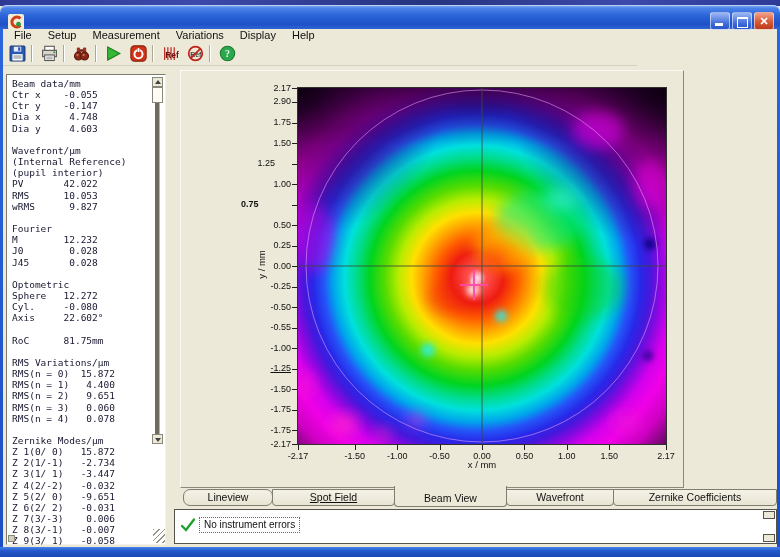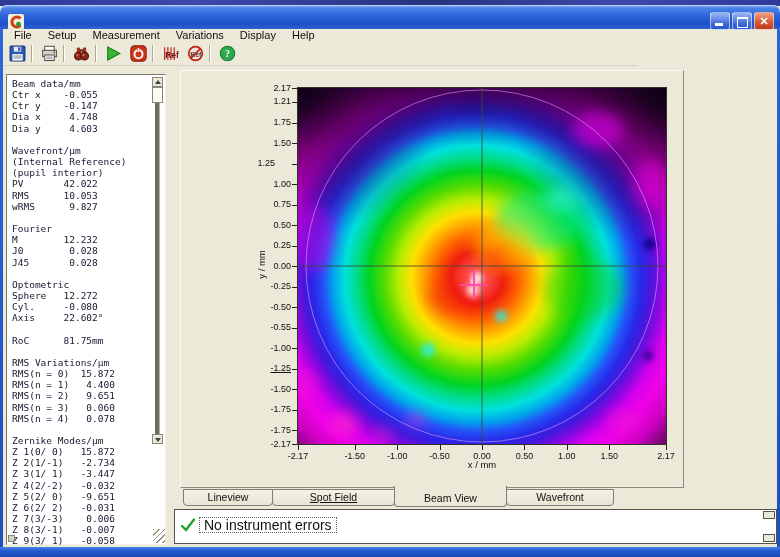--- a/index.html
+++ b/index.html
@@ -61,21 +61,21 @@
   
   .tabstrip{position:absolute;left:180px;top:486px;width:597px;height:22px;}
   .tab{position:absolute;box-sizing:border-box;background:linear-gradient(180deg,#f4f1e6,#e9e5d4);
     border:1px solid #7f7d6e;border-radius:0 0 4px 4px;top:3px;height:17px;
     font-size:10.5px;color:#101010;text-align:center;line-height:15px;}
   .tab.active{top:0;height:21px;background:#ece9d8;border-top:none;line-height:24px;z-index:3;}
   
   .statusbox{position:absolute;left:174px;top:509px;width:603px;height:35px;background:#fff;
     border:1px solid #55534a;box-sizing:border-box;}
   .check{position:absolute;left:5px;top:7px;width:16px;height:16px;}
-  .statustext{position:absolute;left:24px;top:7px;font-size:14px;line-height:14px;color:#101010;
+  .statustext{position:absolute;left:24px;top:7px;font-size:10px;line-height:14px;color:#101010;
     border:1px dotted #666;padding:0 4px;}
   .sb-stub{position:absolute;right:1px;width:12px;height:8px;background:#ece9d8;border:1px solid #55534a;box-sizing:border-box;}
   .sb-stub.top{top:1px;} .sb-stub.bot{bottom:1px;}
 </style>
 </head>
 <body>
 
 <div class="screen">
   <div class="bg-strip"></div>
 
@@ -333,31 +333,31 @@
         <circle cx="184" cy="178" r="176" fill="none" stroke="#ffb4ff" stroke-opacity="0.5" stroke-width="1"></circle>
         <line x1="184" y1="0" x2="184" y2="356" stroke="#3c4a3c" stroke-opacity="0.85" stroke-width="1"></line>
         <line x1="0" y1="178" x2="368" y2="178" stroke="#3c4a3c" stroke-opacity="0.85" stroke-width="1"></line>
         <circle cx="175" cy="202" r="6" fill="#ffffff" opacity="0.95" filter="url(#bl4)"></circle>
         <circle cx="176" cy="193" r="3.5" fill="#ffc8d8" opacity="0.9"></circle>
         <path d="M162 197 h28 M176 182 v30" stroke="#ff48a8" stroke-width="2.2" opacity="0.9"></path>
       </svg>
     </div>
   <div class="tick-label" style="left: 60px; width: 50px; text-align: right; top: 11.5px;">2.17</div>
       <div class="tick-mark" style="left: 111px; width: 5px; height: 1px; top: 17px;"></div>
-      <div class="tick-label" style="left: 60px; width: 50px; text-align: right; top: 25.4px;">1.21</div>
+      <div class="tick-label" style="left: 60px; width: 50px; text-align: right; top: 25.4px;">2.90</div>
       <div class="tick-mark" style="left: 111px; width: 5px; height: 1px; top: 30.9px;"></div>
       <div class="tick-label" style="left: 60px; width: 50px; text-align: right; top: 46px;">1.75</div>
       <div class="tick-mark" style="left: 111px; width: 5px; height: 1px; top: 51.5px;"></div>
       <div class="tick-label" style="left: 60px; width: 50px; text-align: right; top: 66.5px;">1.50</div>
       <div class="tick-mark" style="left: 111px; width: 5px; height: 1px; top: 72px;"></div>
       <div class="tick-label" style="left: 44px; width: 50px; text-align: right; top: 87px;">1.25</div>
       <div class="tick-mark" style="left: 111px; width: 5px; height: 1px; top: 92.5px;"></div>
       <div class="tick-label" style="left: 60px; width: 50px; text-align: right; top: 107.5px;">1.00</div>
       <div class="tick-mark" style="left: 111px; width: 5px; height: 1px; top: 113px;"></div>
-      <div class="tick-label" style="left: 60px; width: 50px; text-align: right; top: 128px;">0.75</div>
+      <div class="tick-label" style="left: 60px; width: 50px; top: 128px; font-weight: bold;">0.75</div>
       <div class="tick-mark" style="left: 111px; width: 5px; height: 1px; top: 133.5px;"></div>
       <div class="tick-label" style="left: 60px; width: 50px; text-align: right; top: 148.5px;">0.50</div>
       <div class="tick-mark" style="left: 111px; width: 5px; height: 1px; top: 154px;"></div>
       <div class="tick-label" style="left: 60px; width: 50px; text-align: right; top: 169px;">0.25</div>
       <div class="tick-mark" style="left: 111px; width: 5px; height: 1px; top: 174.5px;"></div>
       <div class="tick-label" style="left: 60px; width: 50px; text-align: right; top: 189.5px;">0.00</div>
       <div class="tick-mark" style="left: 111px; width: 5px; height: 1px; top: 195px;"></div>
       <div class="tick-label" style="left: 60px; width: 50px; text-align: right; top: 210px;">-0.25</div>
       <div class="tick-mark" style="left: 111px; width: 5px; height: 1px; top: 215.5px;"></div>
       <div class="tick-label" style="left: 60px; width: 50px; text-align: right; top: 230.5px;">-0.50</div>
@@ -390,24 +390,25 @@
       <div class="tick-label" style="left: 323.4px; width: 40px; text-align: center; top: 380px;">0.50</div>
       <div class="tick-mark" style="left: 385.8px; width: 1px; height: 5px; top: 374px;"></div>
       <div class="tick-label" style="left: 365.8px; width: 40px; text-align: center; top: 380px;">1.00</div>
       <div class="tick-mark" style="left: 428.2px; width: 1px; height: 5px; top: 374px;"></div>
       <div class="tick-label" style="left: 408.2px; width: 40px; text-align: center; top: 380px;">1.50</div>
       <div class="tick-mark" style="left: 485px; width: 1px; height: 5px; top: 374px;"></div>
       <div class="tick-label" style="left: 465px; width: 40px; text-align: center; top: 380px;">2.17</div>
     </div>
 
   <div class="tabstrip" id="tabstrip">
-      <div class="tab" style="left: 3px; width: 90px;">Lineview</div>
+      <div class="tab" style="left: 3px; width: 90px; border-radius: 7px;">Lineview</div>
       <div class="tab" style="left: 92px; width: 123px; text-decoration: underline;">Spot Field</div>
       <div class="tab active" style="left: 214px; width: 113px;">Beam View</div>
       <div class="tab" style="left: 326px; width: 108px;">Wavefront</div>
+      <div class="tab" style="left: 433px; width: 164px;">Zernike Coefficients</div>
     </div>
 
   <div class="statusbox">
     <span class="check">
       <svg width="16" height="16" viewBox="0 0 16 16">
           <path d="M2 9 L6 13 L14 2.5" stroke="#1fa02f" stroke-width="2.4" fill="none" stroke-linecap="round"></path>
         </svg>
     </span>
     <span class="statustext">No instrument errors</span>
     <span class="sb-stub top"></span>

